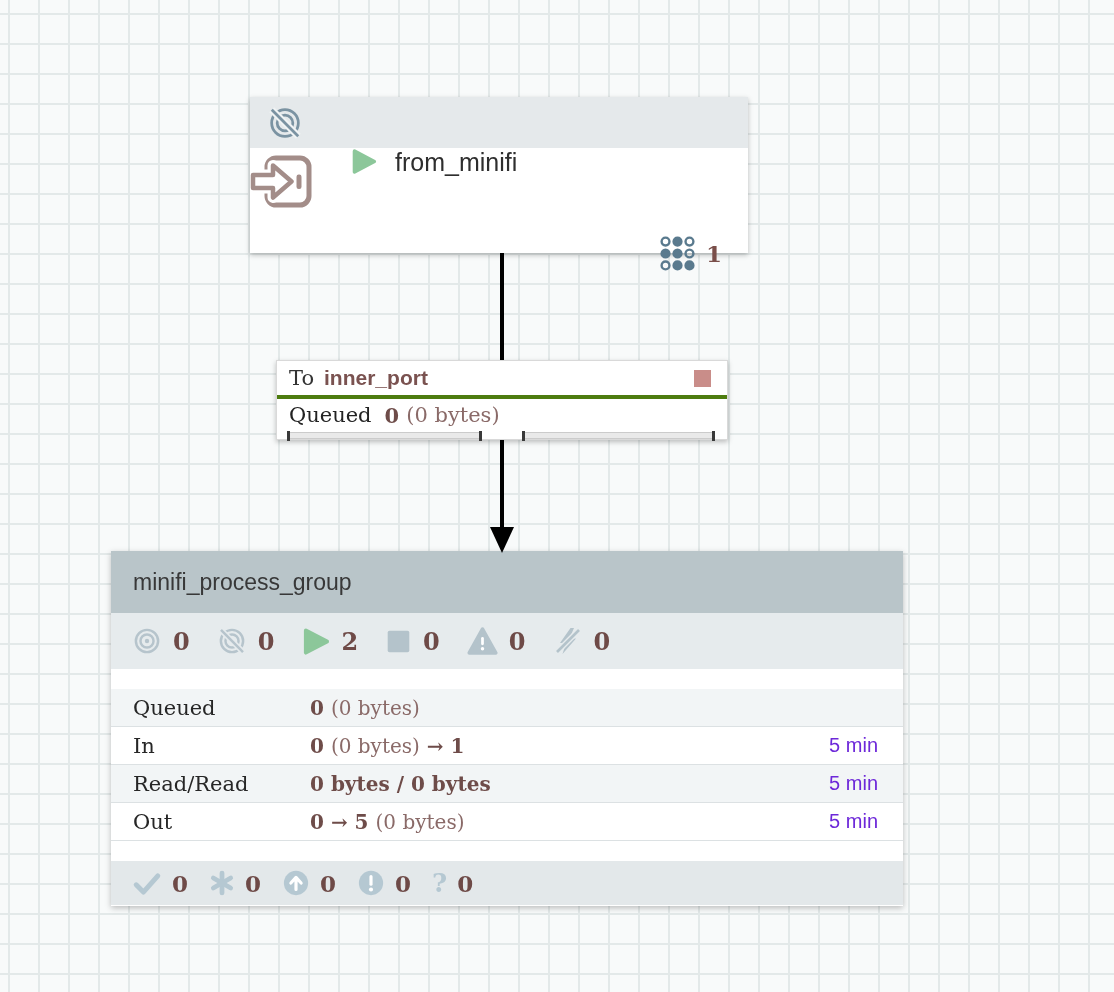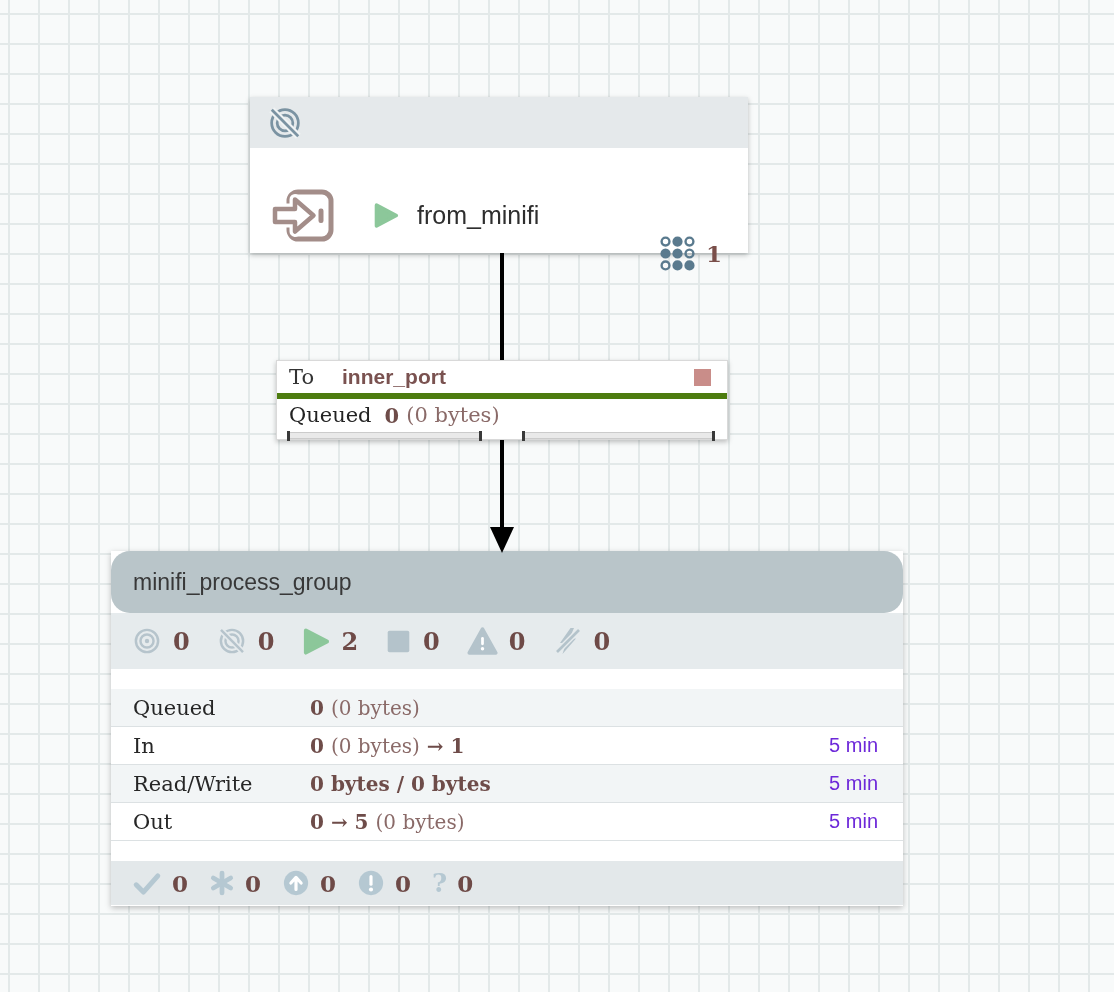--- a/index.html
+++ b/index.html
@@ -24,21 +24,21 @@
     position:absolute; left:250px; top:97px; width:498px; height:156px;
     background:#fff; z-index:2;
     box-shadow:0 2px 5px rgba(0,0,0,.25);
   }
   .port-header{
     height:51px; background:#e5e9eb;
     display:flex; align-items:center; padding-left:17px;
   }
   .port-body{
     position:relative; height:134px;
-    display:flex; align-items:center; padding-left:22px;
+    display:flex; 
   }
   .port-type-icon{ margin-top:2px; }
   .port-run-icon{ margin-left:36px; }
   .port-title{
     margin-left:18px; font-size:25px; color:#2e2e2e;
     font-family:"Liberation Sans", sans-serif;
   }
   .port-badge{
     position:absolute; right:26px; bottom:10px;
     display:flex; align-items:center; gap:10px;
@@ -50,25 +50,25 @@
 
   
   .conn-label{
     position:absolute; left:276px; top:360px; width:452px; height:80px;
     background:#fff; z-index:4;
     border:1px solid #d9d9d9;
     box-shadow:0 2px 5px rgba(0,0,0,.25);
   }
   .conn-head{
     height:38px; display:flex; align-items:center;
-    padding:0 16px 0 12px; border-bottom:6px solid #4d7c0f;
+    padding:0 16px 0 12px; border-bottom:4px solid #4d7c0f;
   }
   .conn-to{ font-family:"DejaVu Serif", serif; font-size:21px; color:#333; }
   .conn-dest{
-    margin-left:28px; font-family:"Liberation Sans", sans-serif;
+    margin-left:10px; font-family:"Liberation Sans", sans-serif;
     font-weight:bold; font-size:21px; color:#7a5250;
   }
   .conn-status-square{
     margin-left:auto; width:17px; height:17px; background:#c98d89;
   }
   .conn-queued{
     height:32px; display:flex; align-items:center; padding-left:12px;
     font-family:"DejaVu Serif", serif; font-size:21px; color:#222;
   }
   .conn-queued .q-count{ margin-left:13px; font-weight:bold; color:#6e4c49; }
@@ -86,21 +86,21 @@
 
   
   .pg{
     position:absolute; left:111px; top:551px; width:792px; height:355px;
     background:#fff; z-index:2;
     box-shadow:0 2px 6px rgba(0,0,0,.25);
   }
   .pg-title{
     height:62px; background:#b9c5c9; color:#383838;
     display:flex; align-items:center; padding-left:22px;
-    font-size:23px; font-family:"Liberation Sans", sans-serif;border-radius:19px;
+    font-size:23px; font-family:"Liberation Sans", sans-serif;
   }
   .pg-stats{
     height:56px; background:#e6ebed;
     display:flex; align-items:center; padding-left:21px; gap:27px;
   }
   .stat-pair{ display:flex; align-items:center; gap:11px; }
   .stat-num{
     font-family:"DejaVu Serif", serif; font-weight:bold;
     font-size:24px; color:#6e4a47;
   }
@@ -282,21 +282,21 @@
       <div class="pg-row">
         <span class="row-label">In</span>
         <span class="row-value">
           <span class="vb">0</span>
           <span class="vl">(0 bytes)</span>
           <span class="vb">→ 1</span>
         </span>
         <span class="row-window">5 min</span>
       </div>
       <div class="pg-row striped">
-        <span class="row-label">Read/Write</span>
+        <span class="row-label">Read/Read</span>
         <span class="row-value">
           <span class="vb">0 bytes / 0 bytes</span>
         </span>
         <span class="row-window">5 min</span>
       </div>
       <div class="pg-row">
         <span class="row-label">Out</span>
         <span class="row-value">
           <span class="vb">0 → 5</span>
           <span class="vl">(0 bytes)</span>

